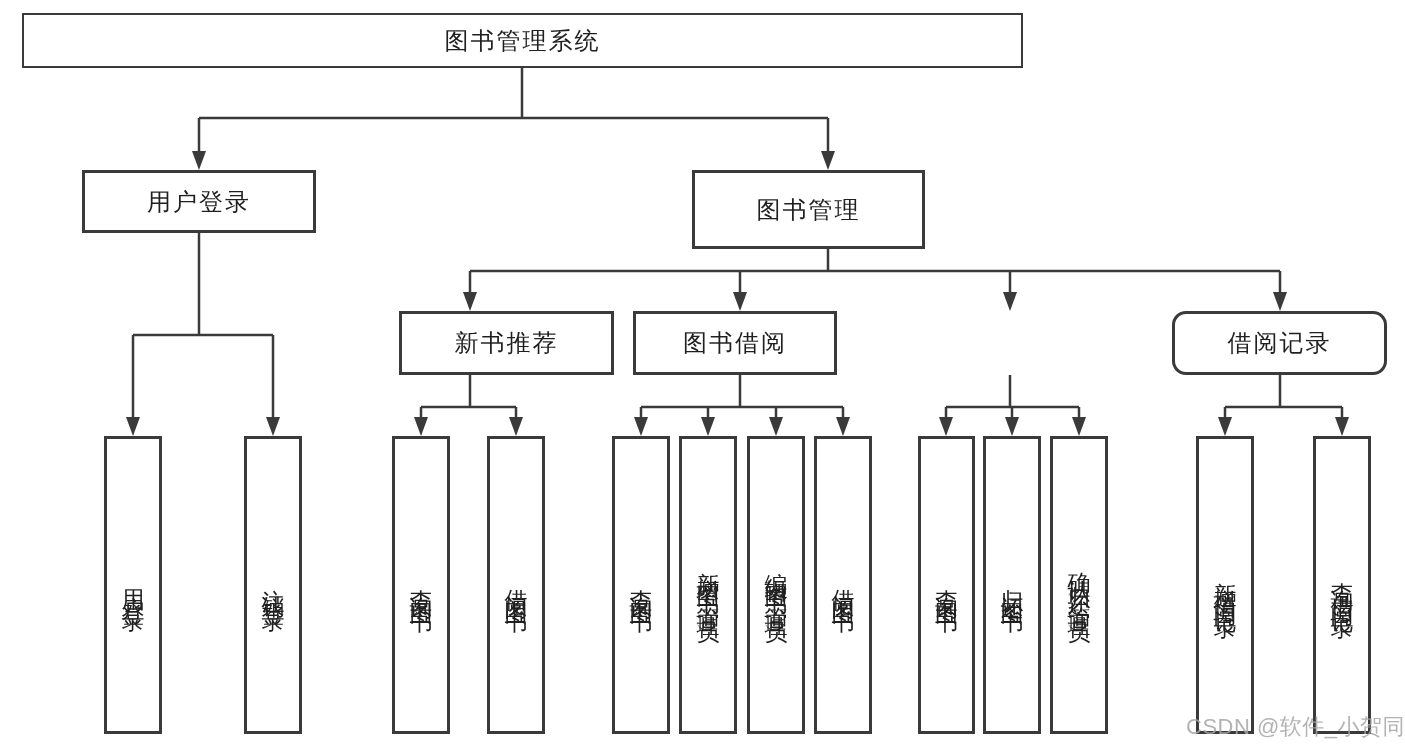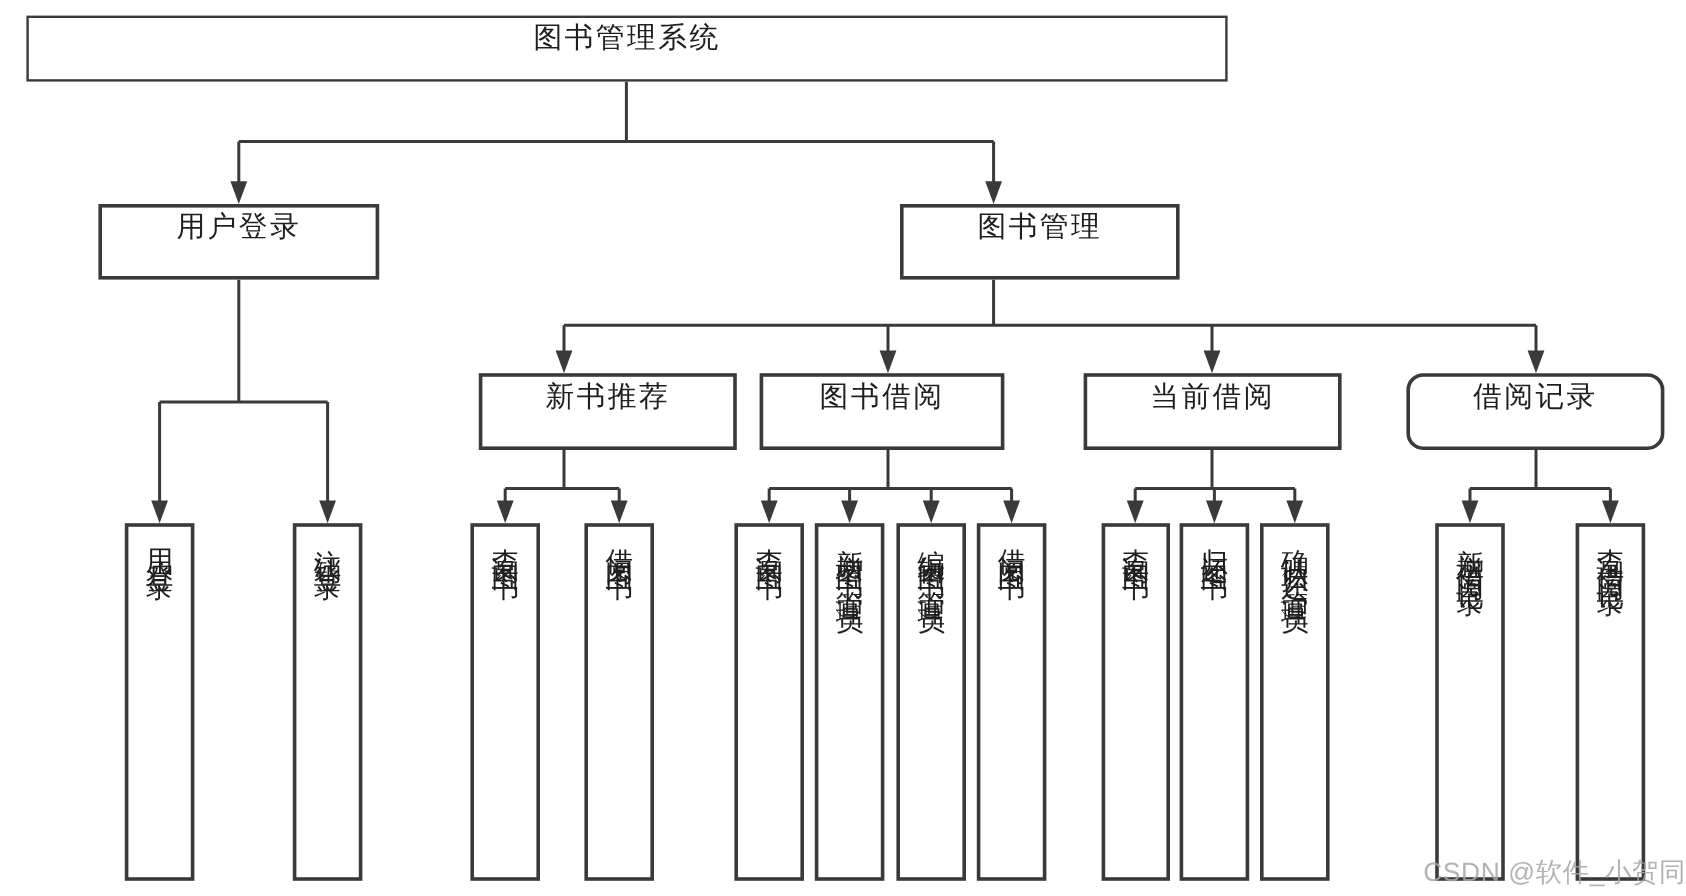--- a/index.html
+++ b/index.html
@@ -16,21 +16,21 @@
     font-family:"Liberation Sans","DejaVu Sans",sans-serif;
     color:var(--text);
     overflow:hidden;
   }
   #connectors{position:absolute;left:0;top:0;width:1405px;height:747px;}
   .box{
     position:absolute;
     box-sizing:border-box;
     background:var(--bg);
     border:3px solid var(--line);
-    display:flex;align-items:flex-start;justify-content:center;
+    display:flex;align-items:center;justify-content:center;
     z-index:2;
   }
   .box.root{border-width:2px;}
   .h-label{
     font-size:24px;
     letter-spacing:2px;
     white-space:nowrap;
     color:var(--text);
   }
   .leaf .v-label{
@@ -98,32 +98,29 @@
     </g>
   </svg>
 
   <div class="box root" style="left:22px;top:13px;width:1001px;height:55px;">
     <span class="h-label">图书管理系统</span>
   </div>
 
   <div class="box" style="left:82px;top:170px;width:234px;height:63px;">
     <span class="h-label">用户登录</span>
   </div>
-  <div class="box" style="left:750px;top:170px;width:233px;height:63px;">
+  <div class="box" style="left:692px;top:170px;width:233px;height:79px;">
     <span class="h-label">图书管理</span>
   </div>
 
   <div class="box" style="left:363px;top:311px;width:215px;height:64px;margin-left:36px;">
     <span class="h-label">新书推荐</span>
   </div>
   <div class="box" style="left:633px;top:311px;width:204px;height:64px;">
     <span class="h-label">图书借阅</span>
-  </div>
-  <div class="box" style="left:903px;top:311px;width:215px;height:64px;">
-    <span class="h-label">当前借阅</span>
   </div>
   <div class="box" style="left:1172px;top:311px;width:215px;height:64px;border-radius:14px;">
     <span class="h-label">借阅记录</span>
   </div>
 
   <div class="box leaf" style="left:104px;top:436px;width:58px;height:298px;">
     <span class="v-label">用户登录</span>
   </div>
   <div class="box leaf" style="left:244px;top:436px;width:58px;height:298px;">
     <span class="v-label">注销登录</span>

